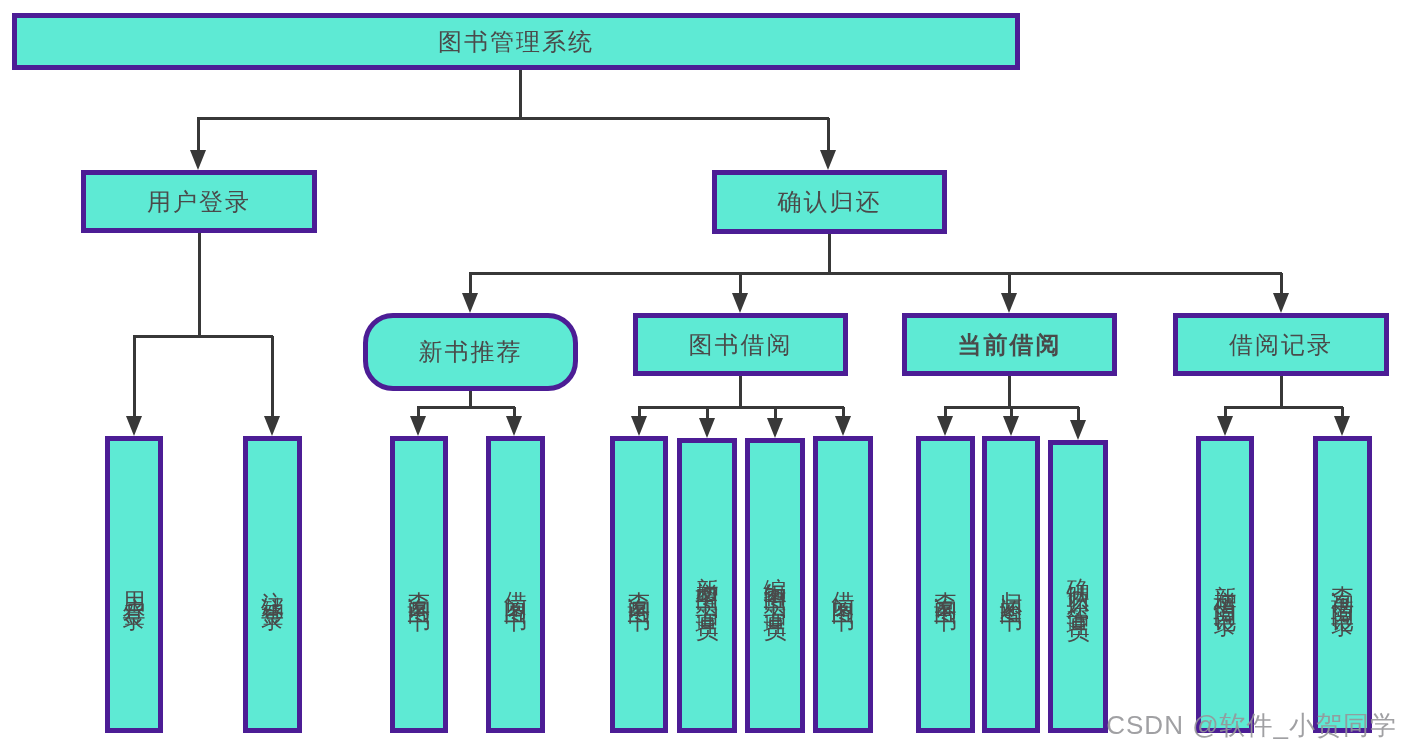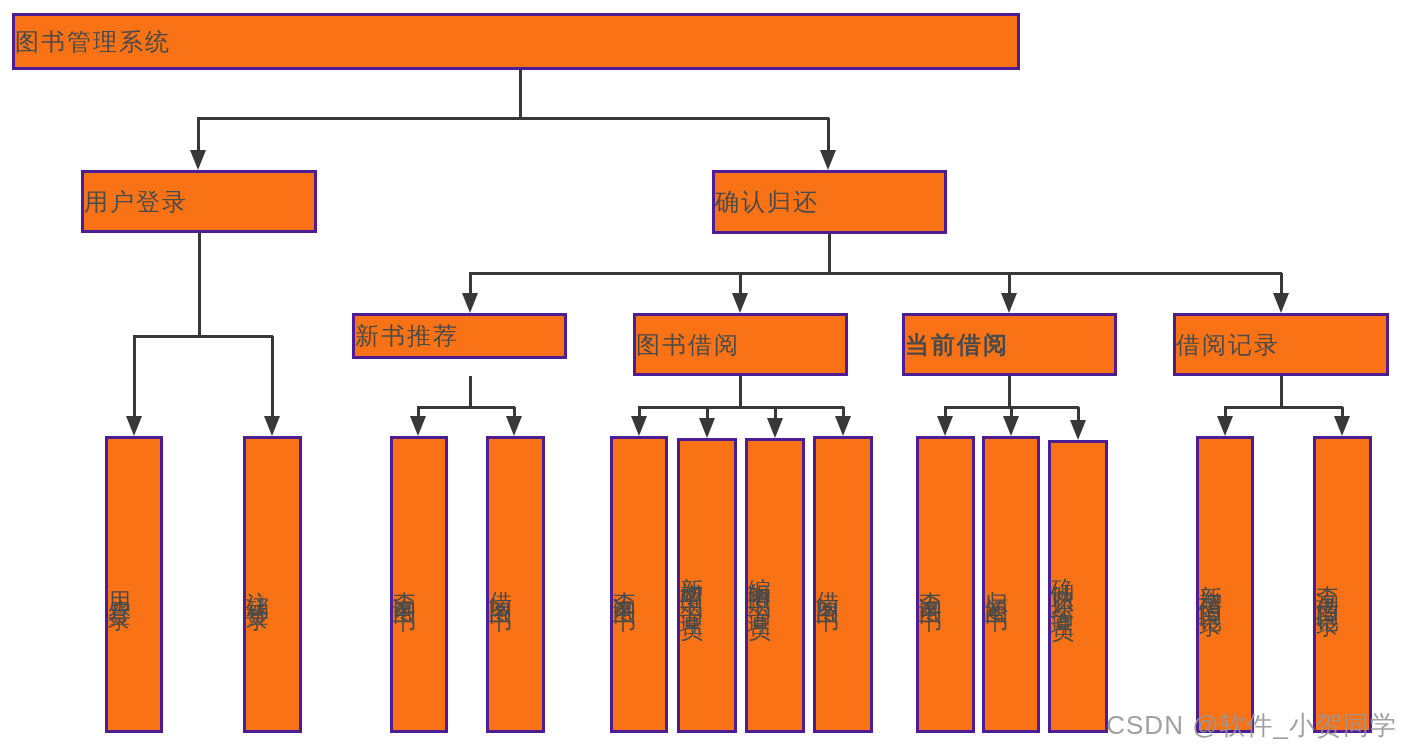--- a/index.html
+++ b/index.html
@@ -7,25 +7,25 @@
     position: relative;
     width: 1405px;
     height: 747px;
     background: #ffffff;
     overflow: hidden;
     font-family: "Liberation Sans", "DejaVu Sans", sans-serif;
   }
   .node {
     position: absolute;
     box-sizing: border-box;
-    border: 3px solid #4c1d95;
-    background: #f97316;
+    border: 5px solid #4c1d95;
+    background: #5eead4;
     display: flex;
     align-items: center;
-    justify-content: flex-start;
+    justify-content: center;
     color: #4a4a4a;
   }
   .node.h span {
     font-size: 24px;
     letter-spacing: 2px;
     white-space: nowrap;
   }
   .node.v span {
     writing-mode: vertical-rl;
     text-orientation: mixed;
@@ -122,21 +122,21 @@
     </div>
     <div class="node h" style="left: 712px; top: 170px; width: 235px; height: 64px;">
       <span>确认归还</span>
     </div>
     <div class="node v" style="left: 105px; top: 436px; width: 58px; height: 297px;">
       <span>用户登录</span>
     </div>
     <div class="node v" style="left: 243px; top: 436px; width: 59px; height: 297px;">
       <span>注销登录</span>
     </div>
-    <div class="node h" style="left: 352px; top: 313px; width: 215px; height: 46px;">
+    <div class="node h" style="left: 363px; top: 313px; width: 215px; height: 78px; border-radius: 30px;">
       <span>新书推荐</span>
     </div>
     <div class="node h" style="left: 633px; top: 313px; width: 215px; height: 63px;">
       <span>图书借阅</span>
     </div>
     <div class="node h" style="left: 902px; top: 313px; width: 215px; height: 63px; font-weight: bold;">
       <span>当前借阅</span>
     </div>
     <div class="node h" style="left: 1173px; top: 313px; width: 216px; height: 63px;">
       <span>借阅记录</span>

